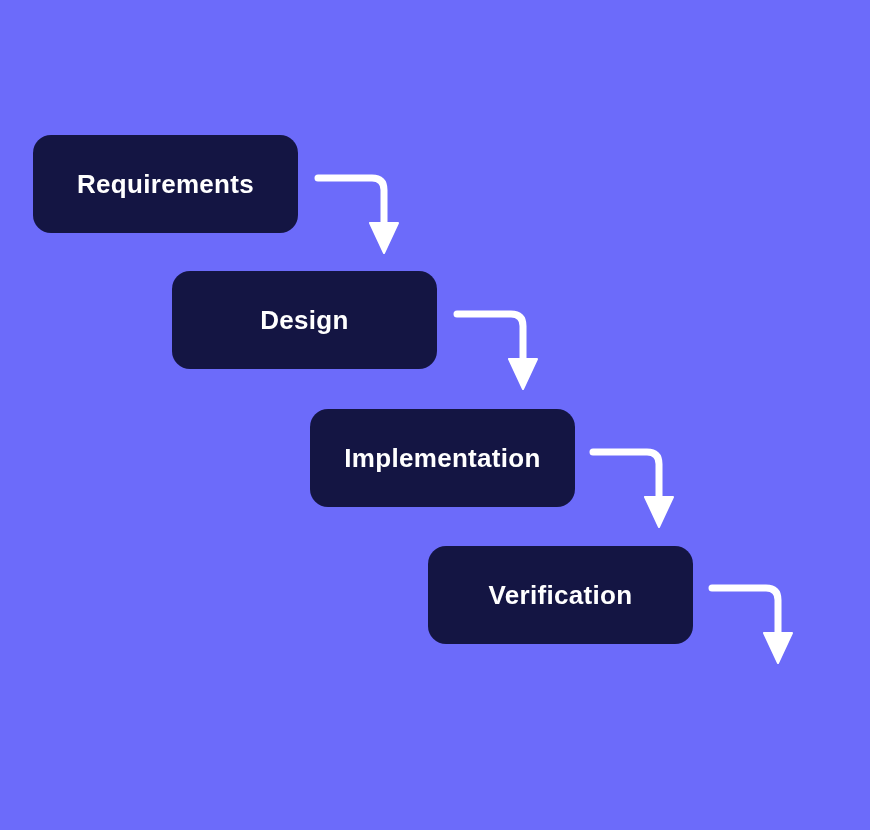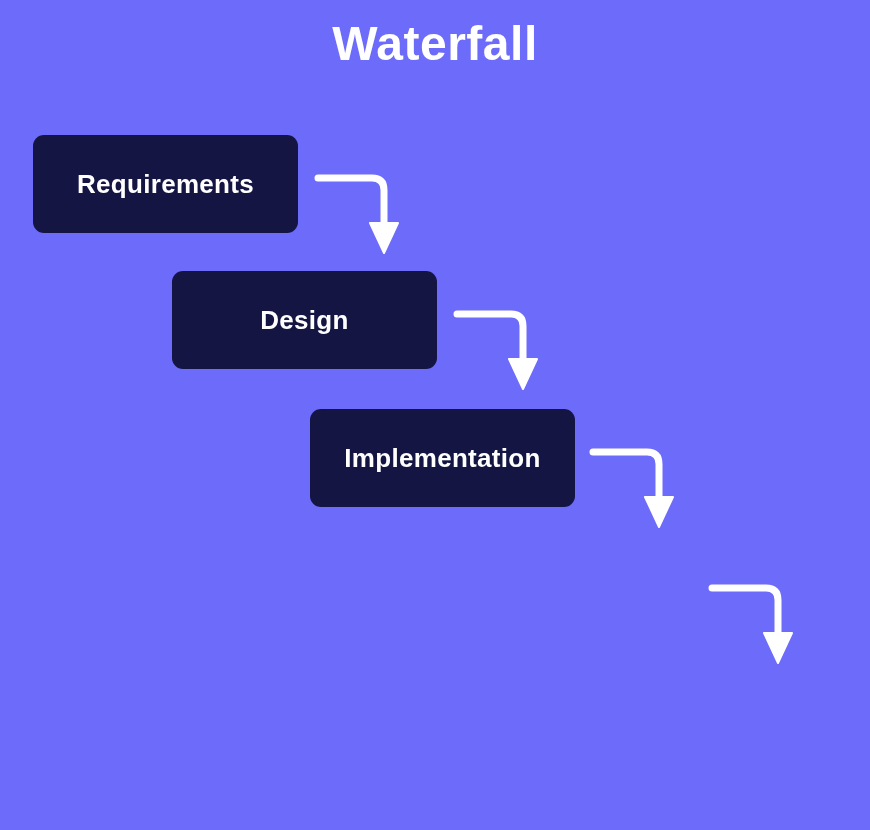--- a/index.html
+++ b/index.html
@@ -31,21 +31,21 @@
     color: var(--text);
     font-size: 48px;
     font-weight: 700;
     letter-spacing: 0.5px;
   }
   .stage {
     position: absolute;
     width: 265px;
     height: 98px;
     background: var(--box);
-    border-radius: 11px;
+    border-radius: 18px;
     display: flex;
     align-items: center;
     justify-content: center;
   }
   .stage-label {
     color: var(--text);
     font-size: 26px;
     font-weight: 700;
     letter-spacing: 0.3px;
     white-space: nowrap;
@@ -72,21 +72,20 @@
     stroke: var(--arrow);
     stroke-width: 2;
     stroke-linejoin: round;
   }
 </style>
 </head>
 <body>
 
 <div class="canvas">
 
-  <div class="title">Waterfall</div>
 
   <div class="stage stage-1">
     <span class="stage-label">Requirements</span>
   </div>
 
   <svg class="arrow arrow-1" width="86" height="84" viewBox="0 0 86 84" xmlns="http://www.w3.org/2000/svg">
     <path class="arrow-line" d="M4 6 H58 Q70 6 70 18 V51"></path>
     <path class="arrow-head" d="M56 51 L84 51 L70 81 Z"></path>
   </svg>
 
@@ -101,20 +100,23 @@
 
   <div class="stage stage-3">
     <span class="stage-label">Implementation</span>
   </div>
 
   <svg class="arrow arrow-3" width="86" height="84" viewBox="0 0 86 84" xmlns="http://www.w3.org/2000/svg">
     <path class="arrow-line" d="M4 6 H58 Q70 6 70 18 V51"></path>
     <path class="arrow-head" d="M56 51 L84 51 L70 81 Z"></path>
   </svg>
 
+  <div class="stage stage-4">
+    <span class="stage-label">Verification</span>
+  </div>
 
   <svg class="arrow arrow-4" width="86" height="84" viewBox="0 0 86 84" xmlns="http://www.w3.org/2000/svg">
     <path class="arrow-line" d="M4 6 H58 Q70 6 70 18 V51"></path>
     <path class="arrow-head" d="M56 51 L84 51 L70 81 Z"></path>
   </svg>
 
 
 </div>
 
 </body></html>

